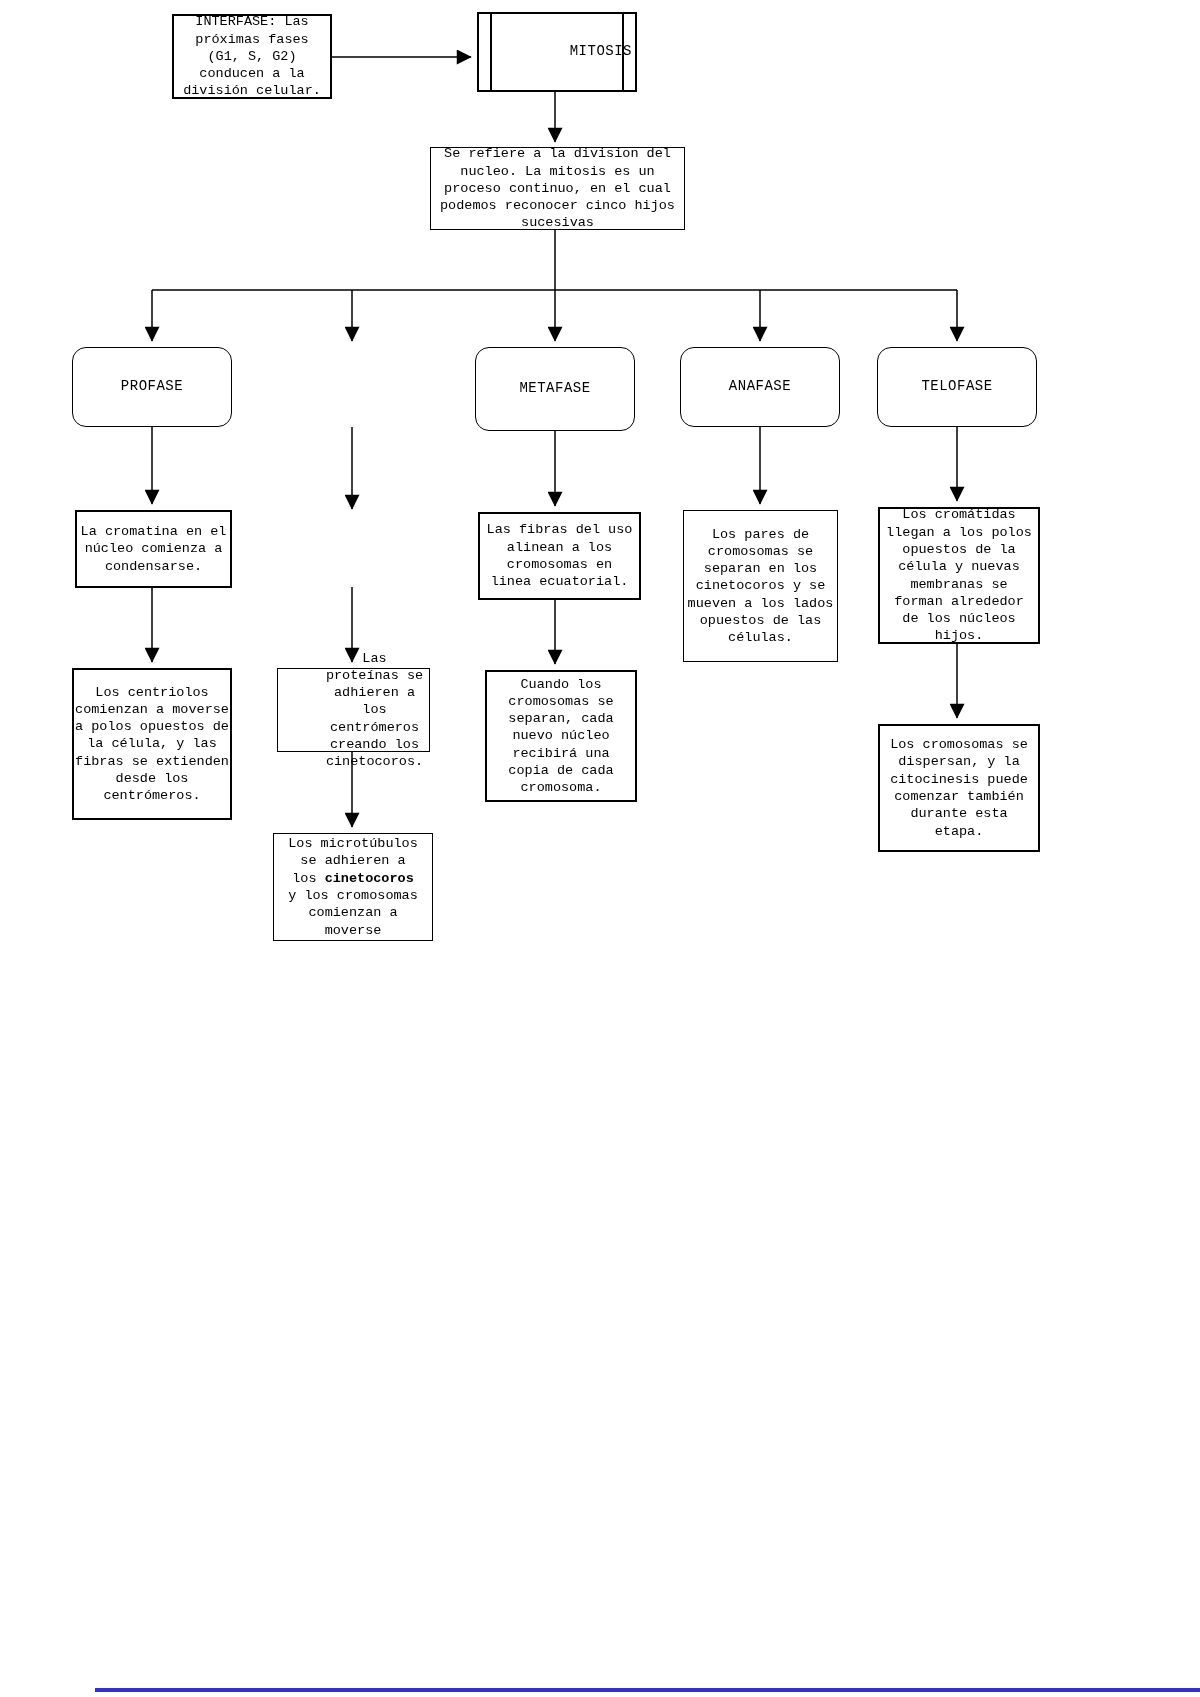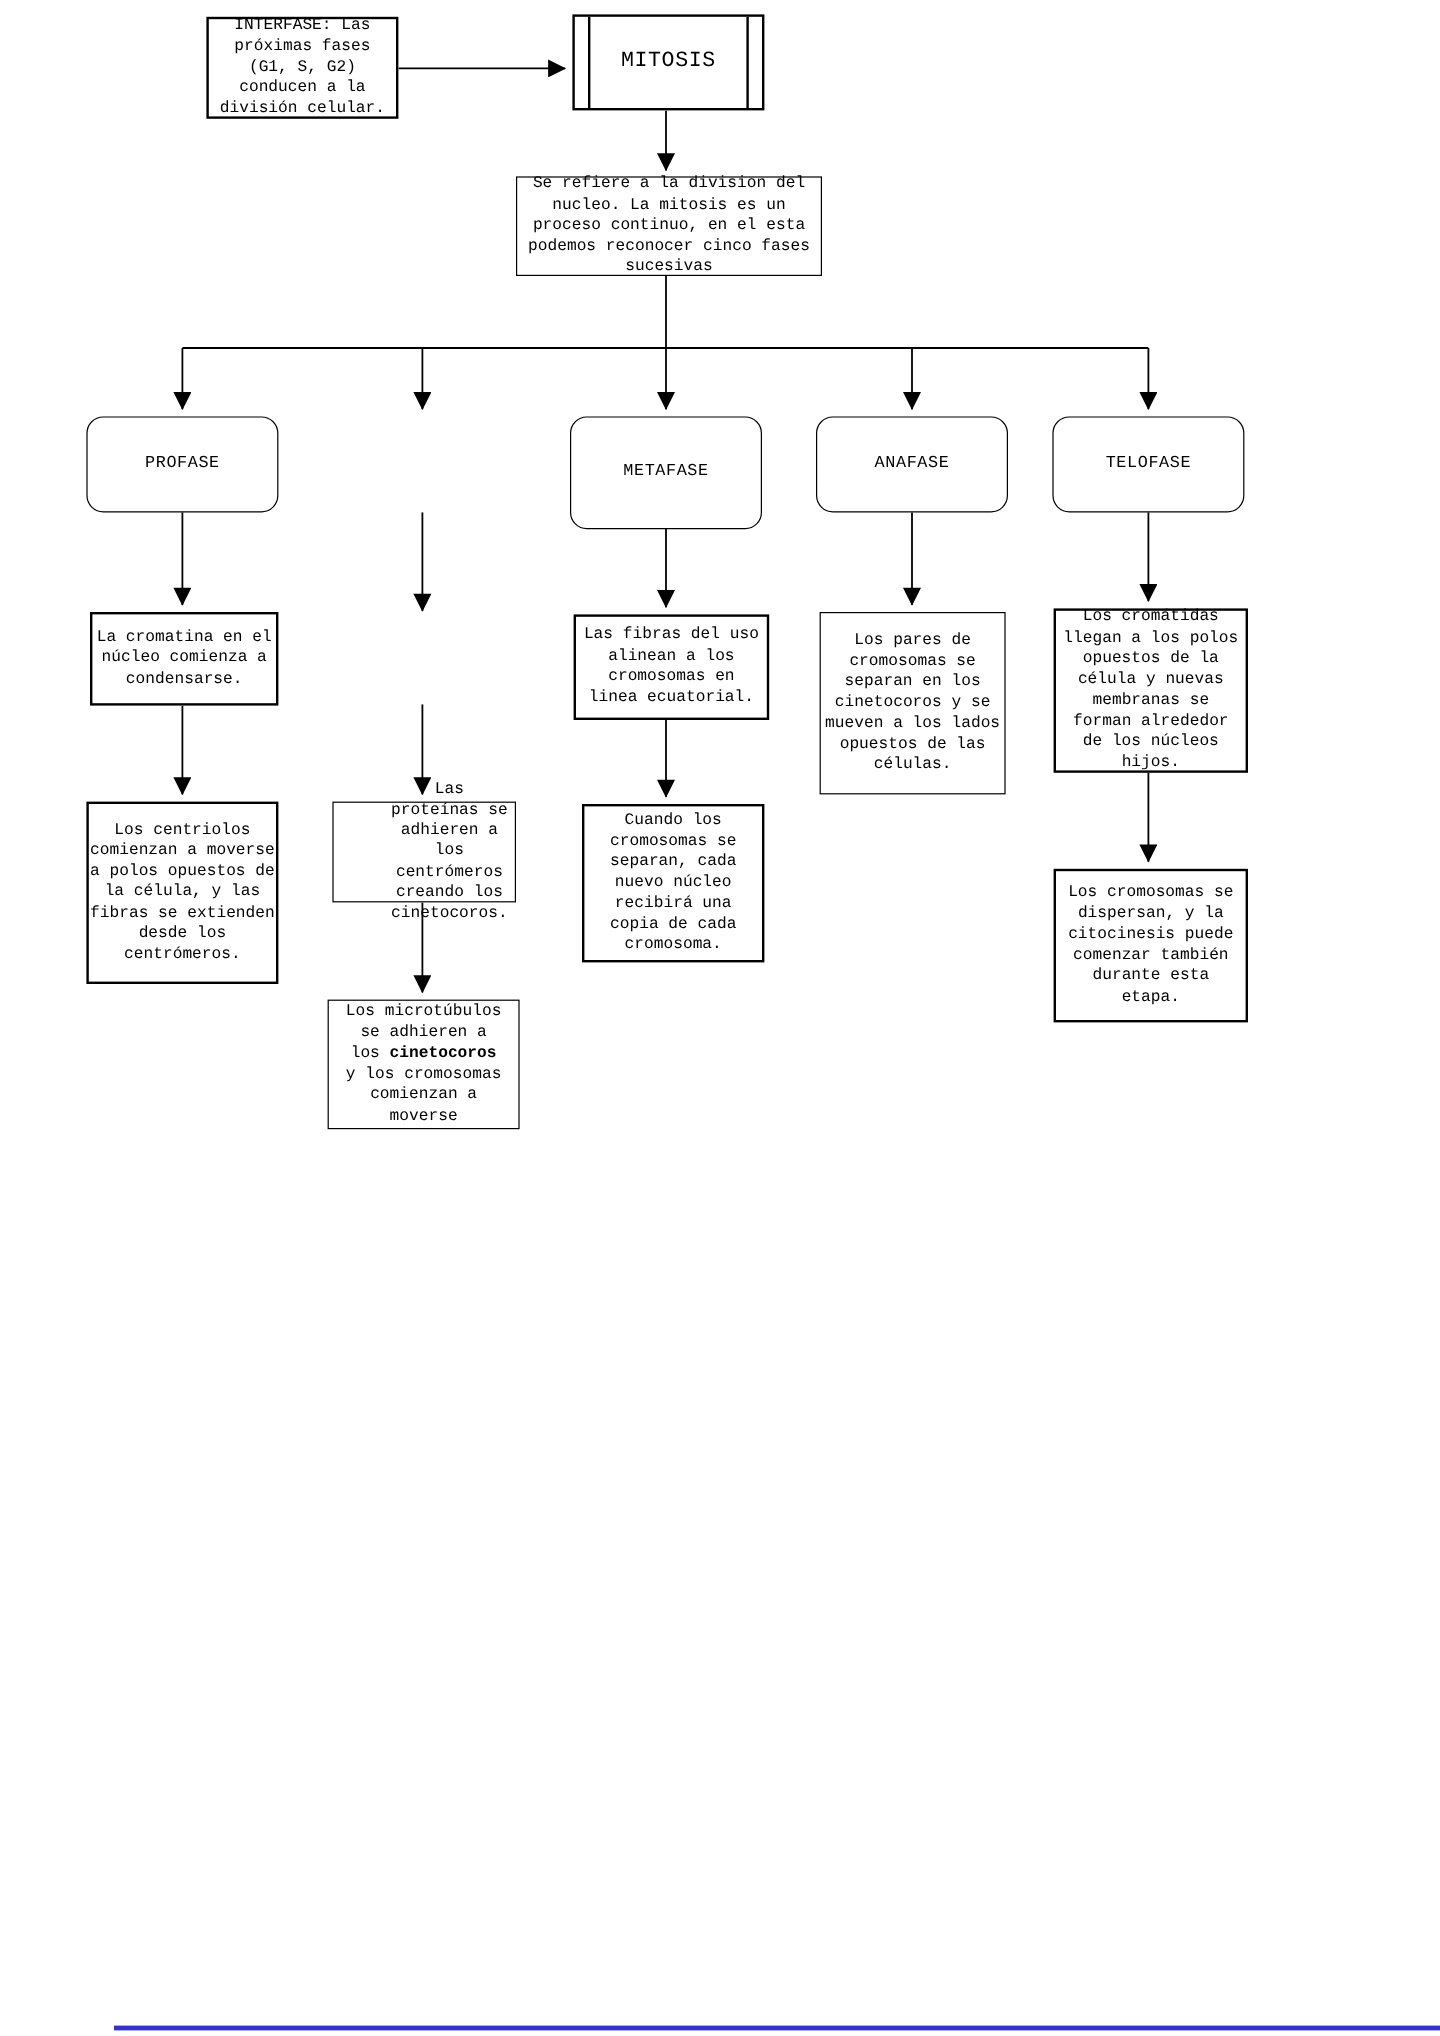--- a/index.html
+++ b/index.html
@@ -22,21 +22,21 @@
     box-sizing:border-box;
   }
   .box.thick{border-width:2px;}
   .phase{
     border-radius:14px;
     font-size:14px;
     letter-spacing:0.5px;
   }
   .process{ 
     position:relative;
-    font-size:18px;letter-spacing:0.5px;
+    font-size:14px;letter-spacing:0.5px;justify-content:flex-end;
   }
   .process .bar{
     position:absolute;top:0;bottom:0;width:2px;background:#000;
   }
   .process .bar.left{left:11px;}
   .process .bar.right{right:11px;}
   .bottom-rule{
     position:absolute;
     left:95px;top:1688px;width:1105px;height:4px;
     background:#3333cc;
@@ -84,24 +84,24 @@
   </svg>
 
   <div class="box thick" style="left:172px;top:14px;width:160px;height:85px;">INTERFASE: Las próximas fases (G1, S, G2) conducen a la división celular.</div>
 
   <div class="box thick process" style="left:477px;top:12px;width:160px;height:80px;">
     <span class="bar left"></span>
     <span>MITOSIS</span>
     <span class="bar right"></span>
   </div>
 
-  <div class="box" style="left:430px;top:147px;width:255px;height:83px;">Se refiere a la division del nucleo. La mitosis es un proceso continuo, en el esta podemos reconocer cinco fases sucesivas</div>
+  <div class="box" style="left:430px;top:147px;width:255px;height:83px;">Se refiere a la division del nucleo. La mitosis es un proceso continuo, en el cual podemos reconocer cinco hijos sucesivas</div>
 
   <div class="box phase" style="left:72px;top:347px;width:160px;height:80px;">PROFASE</div>
-  <div class="box phase" style="left:475px;top:347px;width:160px;height:94px;text-align:right;">METAFASE</div>
+  <div class="box phase" style="left:475px;top:347px;width:160px;height:84px;text-align:right;">METAFASE</div>
   <div class="box phase" style="left:680px;top:347px;width:160px;height:80px;">ANAFASE</div>
   <div class="box phase" style="left:877px;top:347px;width:160px;height:80px;">TELOFASE</div>
 
   <div class="box thick" style="left:75px;top:510px;width:157px;height:78px;">La cromatina en el núcleo comienza a condensarse.</div>
   <div class="box thick" style="left:72px;top:668px;width:160px;height:152px;padding:4px 1px;">Los centriolos comienzan a moverse a polos opuestos de la célula, y las fibras se extienden desde los centrómeros.</div>
 
   <div class="box" style="left:277px;top:668px;width:153px;height:84px;padding-left:45px;">Las proteínas se adhieren a los centrómeros creando los cinetocoros.</div>
   <div class="box" style="left:273px;top:833px;width:160px;height:108px;padding:4px 11px;">
     <span>
       <span>Los microtúbulos se adhieren a los </span><b>cinetocoros</b><span> y los cromosomas comienzan a moverse</span>

